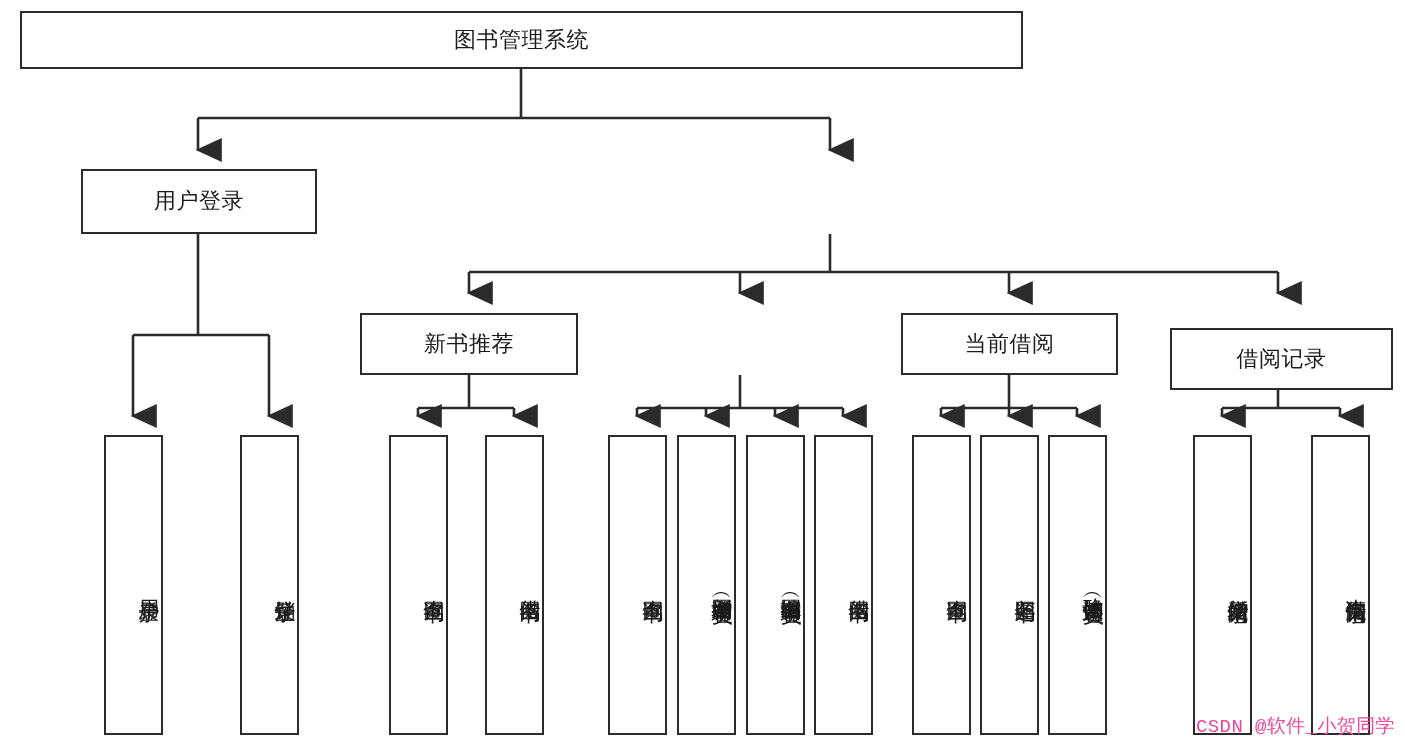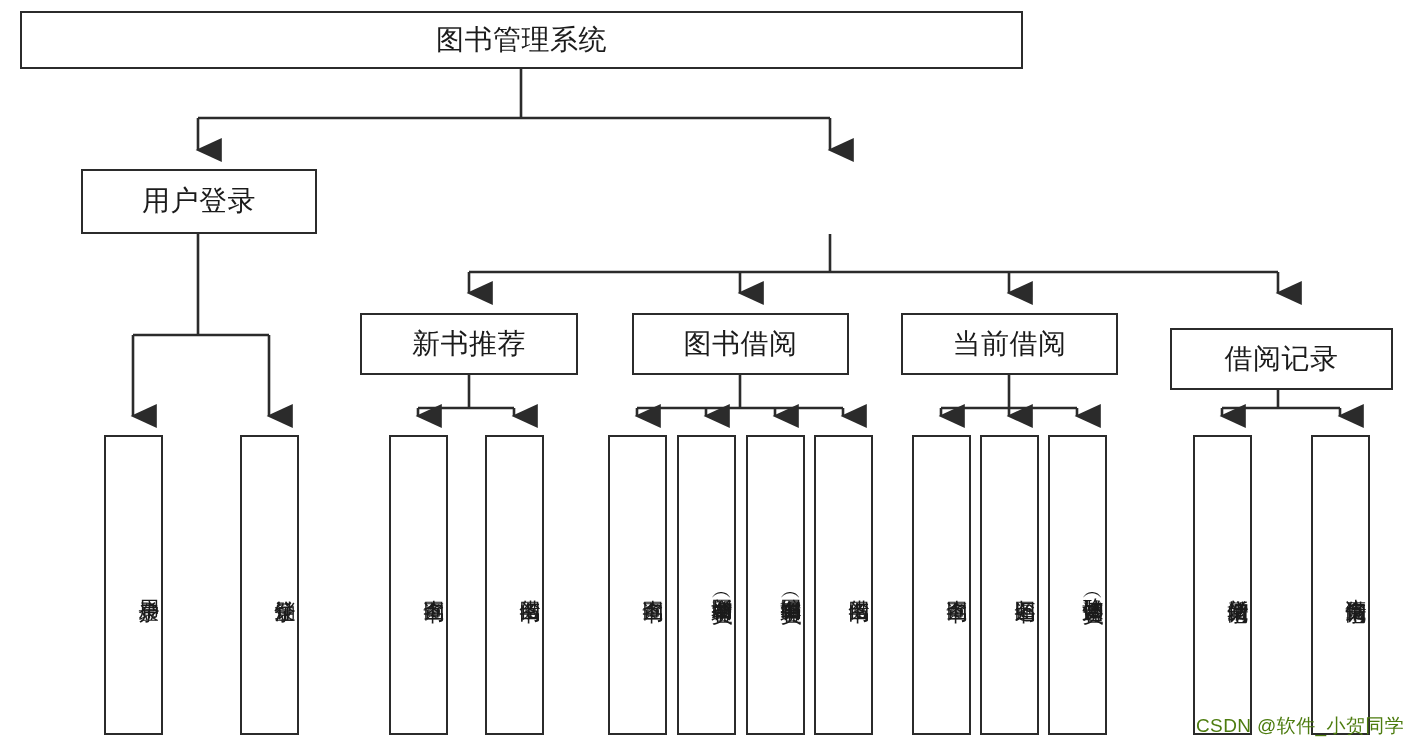--- a/index.html
+++ b/index.html
@@ -34,21 +34,21 @@
     display: flex;
     align-items: center;
     justify-content: center;
     color: #1b1b1b;
     text-align: center;
     z-index: 3;
   }
   .node.root,
   .node.level2,
   .node.level3 {
-    font-size: 28px;
+    font-size: 22px;
     line-height: 1.1;
     letter-spacing: 0.5px;
   }
   .node.leaf {
     font-size: 21px;
     line-height: 1.18;
     letter-spacing: 1px;
     writing-mode: vertical-rl;
     text-orientation: upright;
     padding-top: 6px;
@@ -57,26 +57,26 @@
     justify-content: center;
   }
   .node.leaf .vtext {
     writing-mode: vertical-rl;
     text-orientation: upright;
     display: block;
     white-space: nowrap;
   }
   .watermark {
     position: absolute;
-    color: #4d7c0f;
+    color: #ec4899;
     font-size: 19px;
     letter-spacing: 0.4px;
     white-space: nowrap;
     z-index: 5;
-    font-family: Liberation Sans, sans-serif;
+    font-family: Liberation Mono, monospace;
   }
 </style>
 </head>
 <body>
 
 <div id="canvas">
 
   <svg id="wires" viewBox="0 0 1405 747">
     <defs>
       <marker id="arrow" viewBox="0 0 12 12" refX="6" refY="10" markerWidth="11" markerHeight="11" orient="auto-start-reverse">
@@ -134,23 +134,20 @@
 
   <div class="node level2" style="left:81px; top:169px; width:236px; height:65px;">
     <span>用户登录</span>
   </div>
 
 
   <div class="node level3" style="left:360px; top:313px; width:218px; height:62px;">
     <span>新书推荐</span>
   </div>
 
-  <div class="node level3" style="left:632px; top:313px; width:217px; height:62px;">
-    <span>图书借阅</span>
-  </div>
 
   <div class="node level3" style="left:901px; top:313px; width:217px; height:62px;justify-content:center;">
     <span>当前借阅</span>
   </div>
 
   <div class="node level3" style="left:1170px; top:328px; width:223px; height:62px;">
     <span>借阅记录</span>
   </div>
 
   <div class="node leaf" style="left:104px; top:435px; width:59px; height:300px;">

